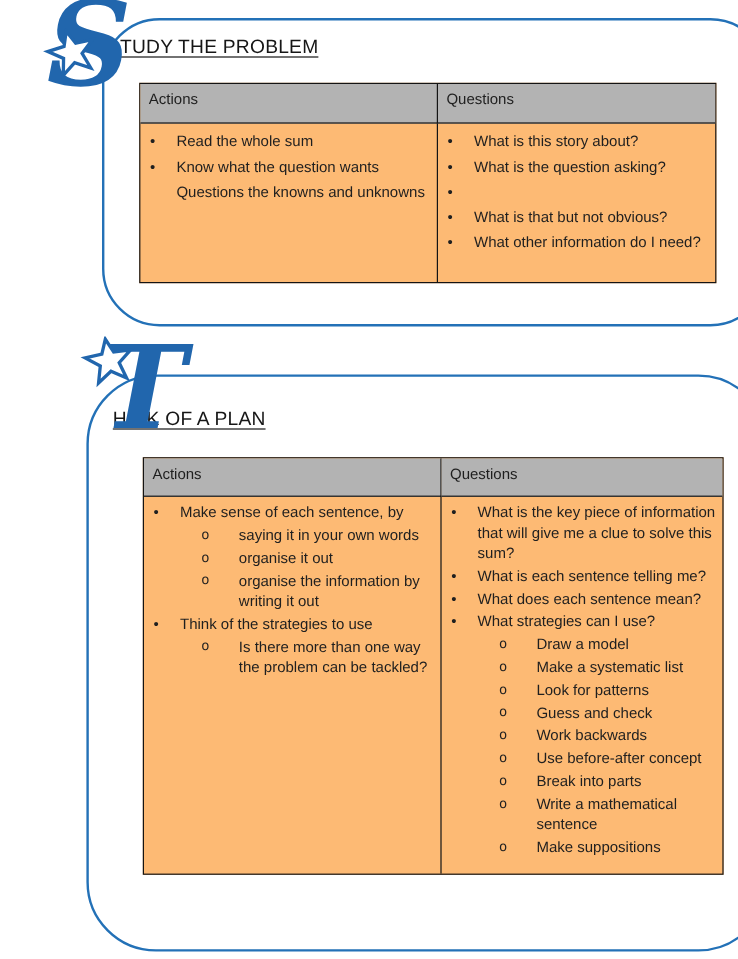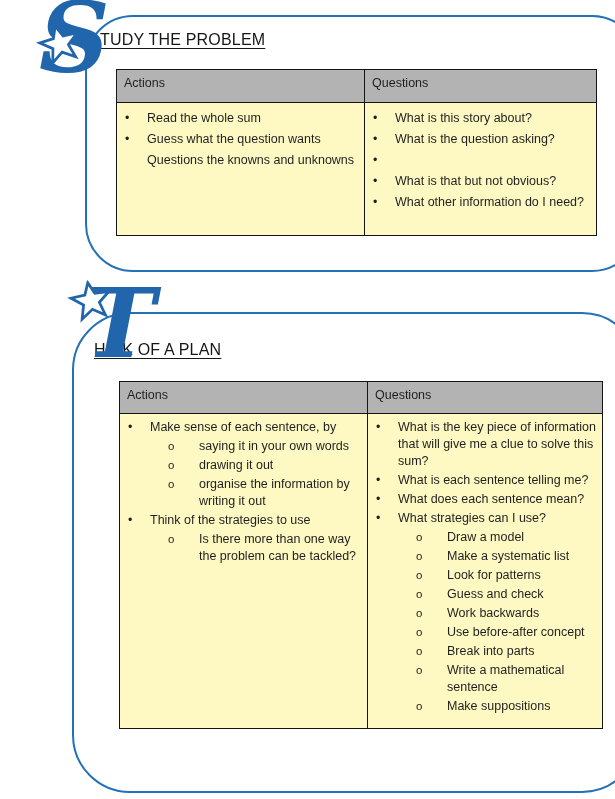--- a/index.html
+++ b/index.html
@@ -29,21 +29,21 @@
   .title {
     position:absolute; font-size:16px; color:#161616; letter-spacing:0.2px;
     text-decoration:underline; text-underline-offset:3px; white-space:nowrap; z-index:2;
   }
   .t1 { left:13px; top:14px; }
   .t2 { left:20px; top:27px; }
 
   
   .tbl {
     position:absolute; display:grid; box-sizing:border-box;
-    border:1.5px solid #141414; background:#fef9c3; font-size:12.5px;
+    border:1.5px solid #141414; background:#fdba74; font-size:12.5px;
   }
   .tbl1 { left:29px; top:52px; width:481px; height:167px;
           grid-template-columns:248px 1fr; grid-template-rows:33px 1fr; }
   .tbl2 { left:45px; top:67px; width:484px; height:348px;
           grid-template-columns:248px 1fr; grid-template-rows:32px 1fr; }
   .th { background:#b3b3b3; border-bottom:1.5px solid #141414; padding:6px 0 0 7px; box-sizing:border-box; }
   .cL { border-right:1.5px solid #141414; }
   .td { padding:5px 5px 0 0; box-sizing:border-box; overflow:hidden; }
 
   
@@ -76,21 +76,21 @@
       <div class="th cL">Actions</div>
       <div class="th">Questions</div>
 
       <div class="td cL">
         <div class="it l1">
             <span class="b">•</span>
             <span class="tx">Read the whole sum</span>
           </div>
         <div class="it l1">
             <span class="b">•</span>
-            <span class="tx">Guess what the question wants</span>
+            <span class="tx">Know what the question wants</span>
           </div>
         <div class="it l1">
             <span class="b"></span>
             <span class="tx">Questions the knowns and unknowns</span>
           </div>
       </div>
 
       <div class="td">
         <div class="it l1">
             <span class="b">•</span>
@@ -133,21 +133,21 @@
         <div class="it l1">
             <span class="b">•</span>
             <span class="tx">Make sense of each sentence, by</span>
           </div>
         <div class="it l2">
             <span class="b">o</span>
             <span class="tx">saying it in your own words</span>
           </div>
         <div class="it l2">
             <span class="b">o</span>
-            <span class="tx">drawing it out</span>
+            <span class="tx">organise it out</span>
           </div>
         <div class="it l2">
             <span class="b">o</span>
             <span class="tx">organise the information by writing it out</span>
           </div>
         <div class="it l1">
             <span class="b">•</span>
             <span class="tx">Think of the strategies to use</span>
           </div>
         <div class="it l2">

